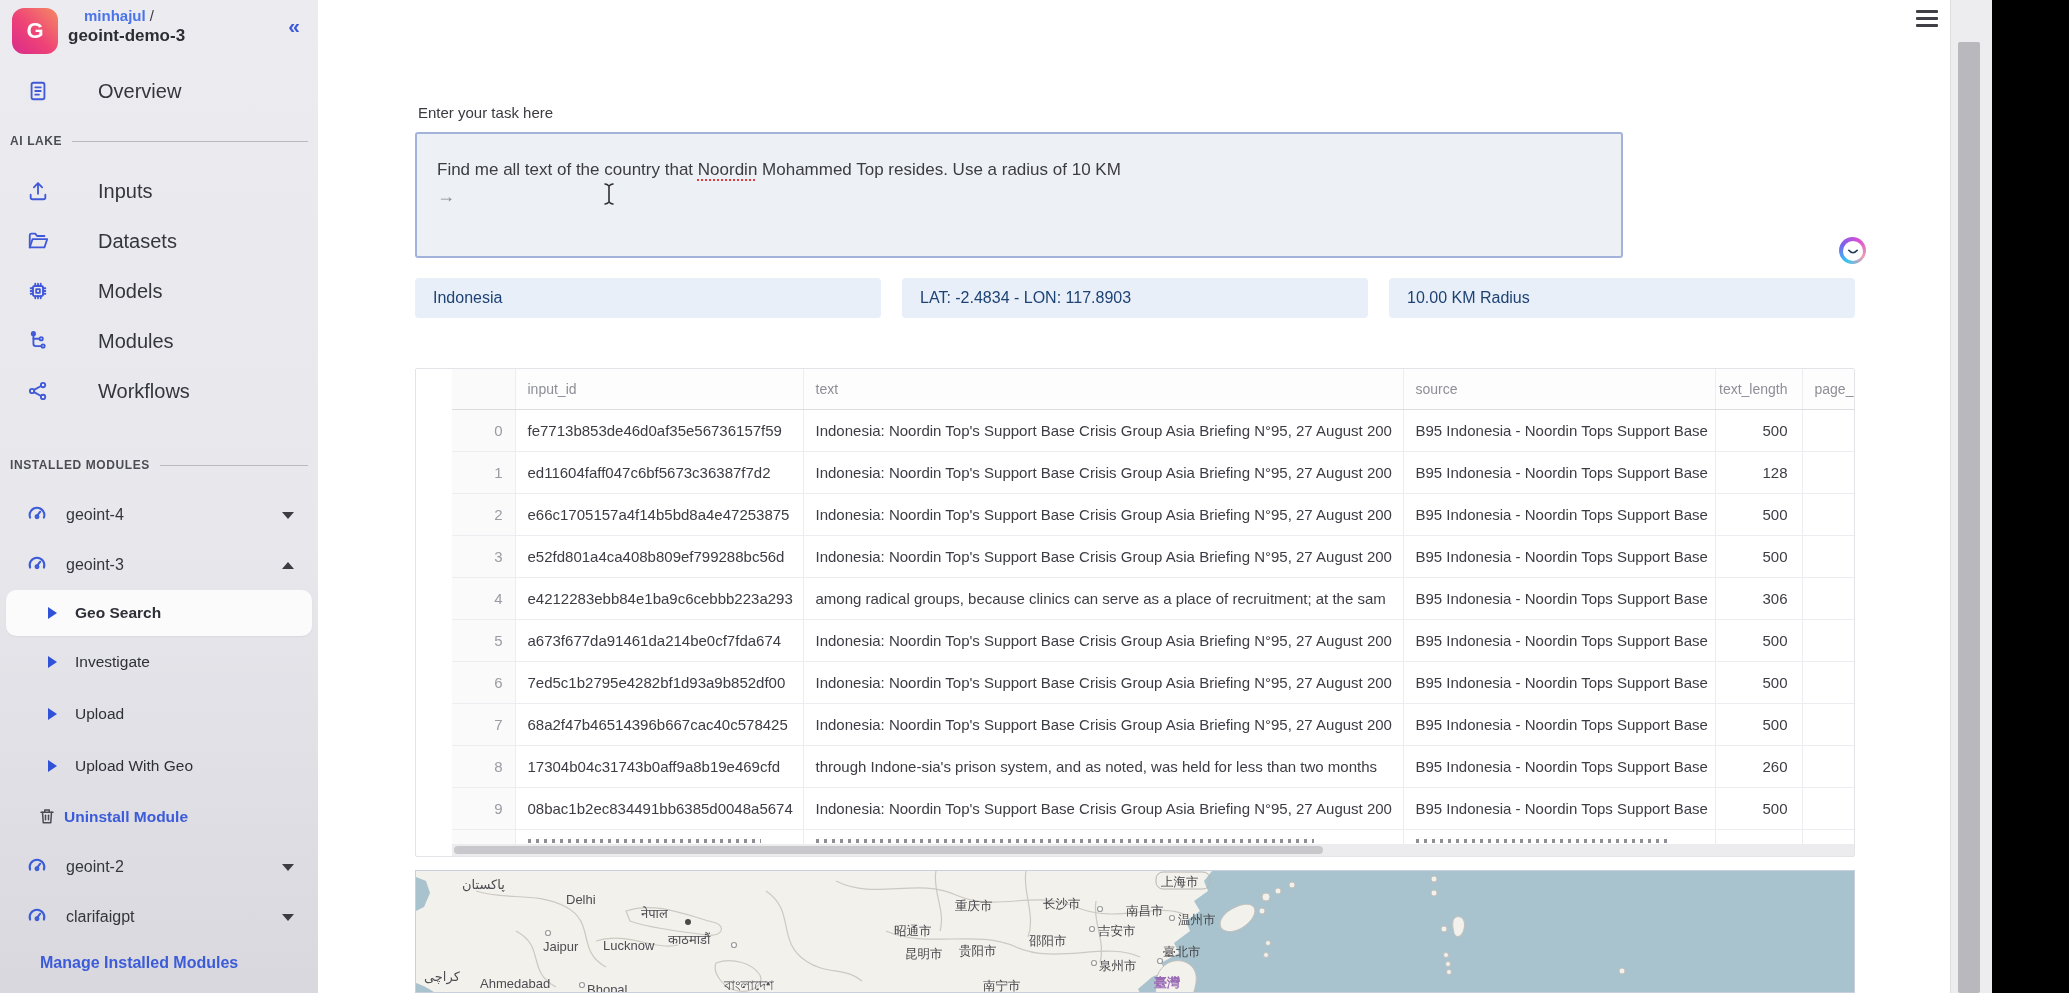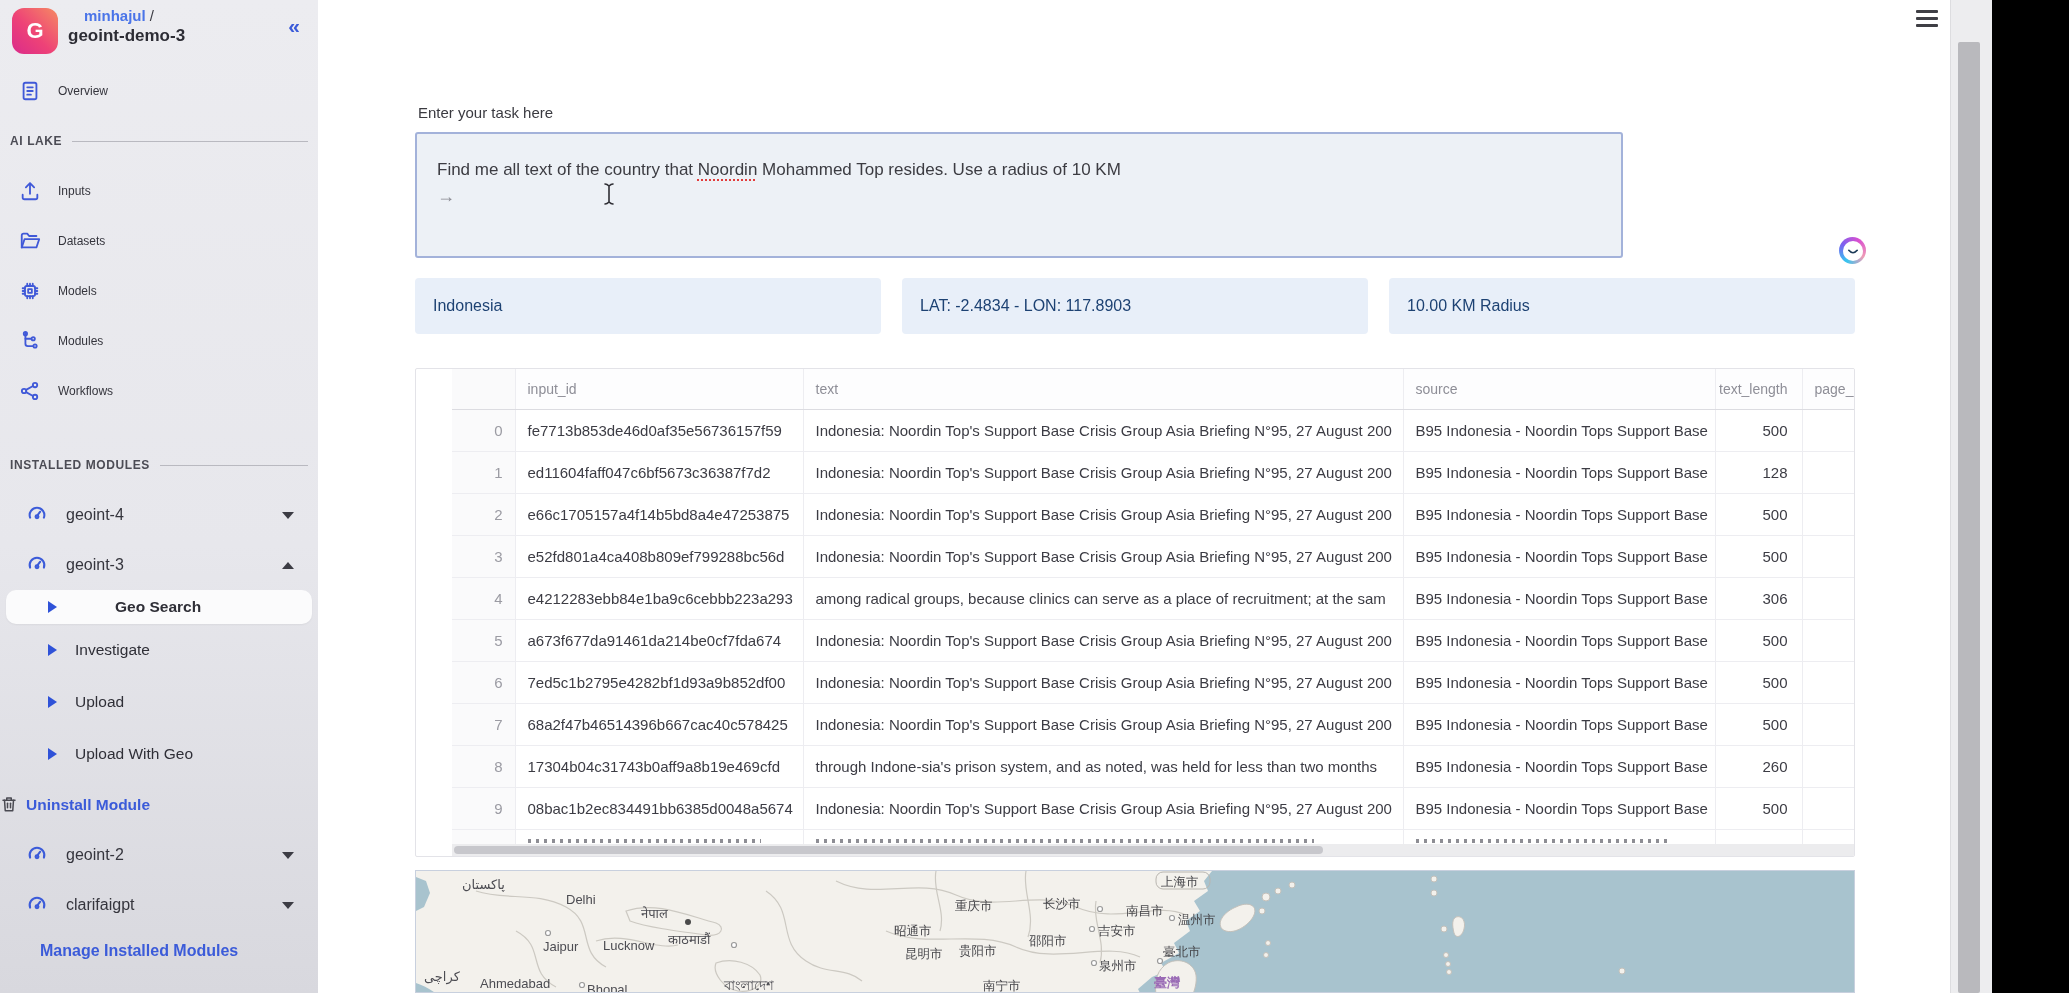--- a/index.html
+++ b/index.html
@@ -18,37 +18,37 @@
   .sb-header{position:relative;height:66px;}
   .logo{
     position:absolute;left:12px;top:8px;width:46px;height:46px;border-radius:12px;
     background:linear-gradient(225deg,#f58a63 0%,#ee4277 55%,#da2b8b 100%);
     color:#fff;font-weight:bold;font-size:22px;display:flex;align-items:center;justify-content:center;
   }
   .sb-owner{position:absolute;left:84px;top:7px;font-size:15px;color:#4a74e8;font-weight:600;}
   .sb-owner .slash{color:#3a3a42;font-weight:400;}
   .sb-project{position:absolute;left:68px;top:26px;font-size:17px;font-weight:700;color:#2c2c34;}
   .collapse-btn{position:absolute;right:18px;top:14px;font-size:21px;color:#3b5bd9;font-weight:700;cursor:pointer;}
-  .sb-item{height:50px;display:flex;align-items:center;padding-left:18px;font-size:12px;color:#35353d;cursor:pointer;}
+  .sb-item{height:50px;display:flex;align-items:center;padding-left:26px;font-size:20px;color:#35353d;cursor:pointer;gap:32px;}
   .sb-item .ic{width:24px;height:24px;margin-right:16px;display:flex;align-items:center;justify-content:center;}
   .sb-item .ic svg{stroke:#4059d8;fill:none;stroke-width:2;stroke-linecap:round;stroke-linejoin:round;}
   .sb-section{height:50px;display:flex;align-items:center;padding-left:10px;}
   .sb-section .t{font-size:12px;font-weight:700;letter-spacing:.6px;color:#4c4c55;white-space:nowrap;}
   .sb-section .line{flex:1;height:1px;background:#b9b9c0;margin:0 10px;}
   .sb-gap{height:24px;}
   .mod-row{height:50px;display:flex;align-items:center;padding:0 24px 0 26px;font-size:16px;color:#35353d;cursor:pointer;}
   .mod-row .ic{width:24px;height:24px;margin-right:16px;}
   .mod-row .ic svg{stroke:#3b5bd9;fill:none;stroke-width:2.2;stroke-linecap:round;stroke-linejoin:round;}
   .mod-row .grow{flex:1;}
   .caret-down{width:0;height:0;border-left:6px solid transparent;border-right:6px solid transparent;border-top:7px solid #3c3c44;}
   .caret-up{width:0;height:0;border-left:6px solid transparent;border-right:6px solid transparent;border-bottom:7px solid #3c3c44;}
   .sub-item{height:52px;display:flex;align-items:center;padding-left:48px;font-size:15.5px;color:#2f2f37;cursor:pointer;}
-  .sub-item.sel{background:#fbfbfc;border-radius:10px;margin:0 6px;height:34px;padding-left:42px;font-weight:700;box-shadow:0 1px 2px rgba(0,0,0,.05);gap:40px;}
+  .sub-item.sel{background:#fbfbfc;border-radius:10px;margin:0 6px;height:46px;padding-left:42px;font-weight:700;box-shadow:0 1px 2px rgba(0,0,0,.05);}
   .tri{width:0;height:0;border-top:6px solid transparent;border-bottom:6px solid transparent;border-left:9px solid #2f52d8;margin-right:18px;}
-  .uninstall-row{height:50px;display:flex;align-items:center;color:#3b5bd9;font-weight:700;font-size:15.5px;cursor:pointer;}
+  .uninstall-row{height:50px;display:flex;align-items:center;padding-left:38px;color:#3b5bd9;font-weight:700;font-size:15.5px;cursor:pointer;}
   .uninstall-row .ic{width:20px;height:20px;margin-right:6px;}
   .uninstall-row .ic svg{stroke:#4a4a52;fill:none;stroke-width:2;stroke-linecap:round;stroke-linejoin:round;}
   .manage-row{height:42px;display:flex;align-items:center;padding-left:40px;color:#3b5bd9;font-weight:700;font-size:16px;cursor:pointer;}
   
   .hamburger{position:absolute;left:1916px;top:10px;width:22px;cursor:pointer;}
   .hamburger div{height:3px;background:#3f3f45;margin-bottom:4px;border-radius:1px;}
   .task-label{position:absolute;left:418px;top:104px;font-size:15px;color:#3a3a40;}
   .task-box{
     position:absolute;left:415px;top:132px;width:1208px;height:126px;box-sizing:border-box;
     background:#edf1f6;border:2px solid #a3b2da;border-radius:3px;
@@ -59,21 +59,21 @@
   .ibeam{position:absolute;left:602px;top:182px;}
   .grammarly{
     position:absolute;left:1839px;top:237px;width:27px;height:27px;border-radius:50%;
     background:conic-gradient(from 210deg,#35c5f0,#7b61f0,#d94fd0,#f09cb6,#35c5f0);
     display:flex;align-items:center;justify-content:center;cursor:pointer;
   }
   .grammarly .inner{width:20px;height:20px;border-radius:50%;background:#fff;display:flex;align-items:center;justify-content:center;}
   
   .chips{position:absolute;left:415px;top:278px;width:1440px;display:flex;gap:21px;}
   .chip{
-    flex:1;height:56px;background:#e8eff9;border-radius:4px;
+    flex:1;height:40px;background:#e8eff9;border-radius:4px;
     display:flex;align-items:center;padding-left:18px;box-sizing:border-box;
     font-size:16px;color:#1d4273;
   }
   
   .tbl-wrap{
     position:absolute;left:415px;top:368px;width:1440px;box-sizing:border-box;
     border:1px solid #e3e3e8;border-radius:2px;background:#fff;overflow:hidden;padding-left:36px;
   }
   table.df{border-collapse:collapse;table-layout:fixed;width:1438px;font-size:15px;}
   table.df col.c0{width:63px;} table.df col.c1{width:288px;} table.df col.c2{width:600px;}

